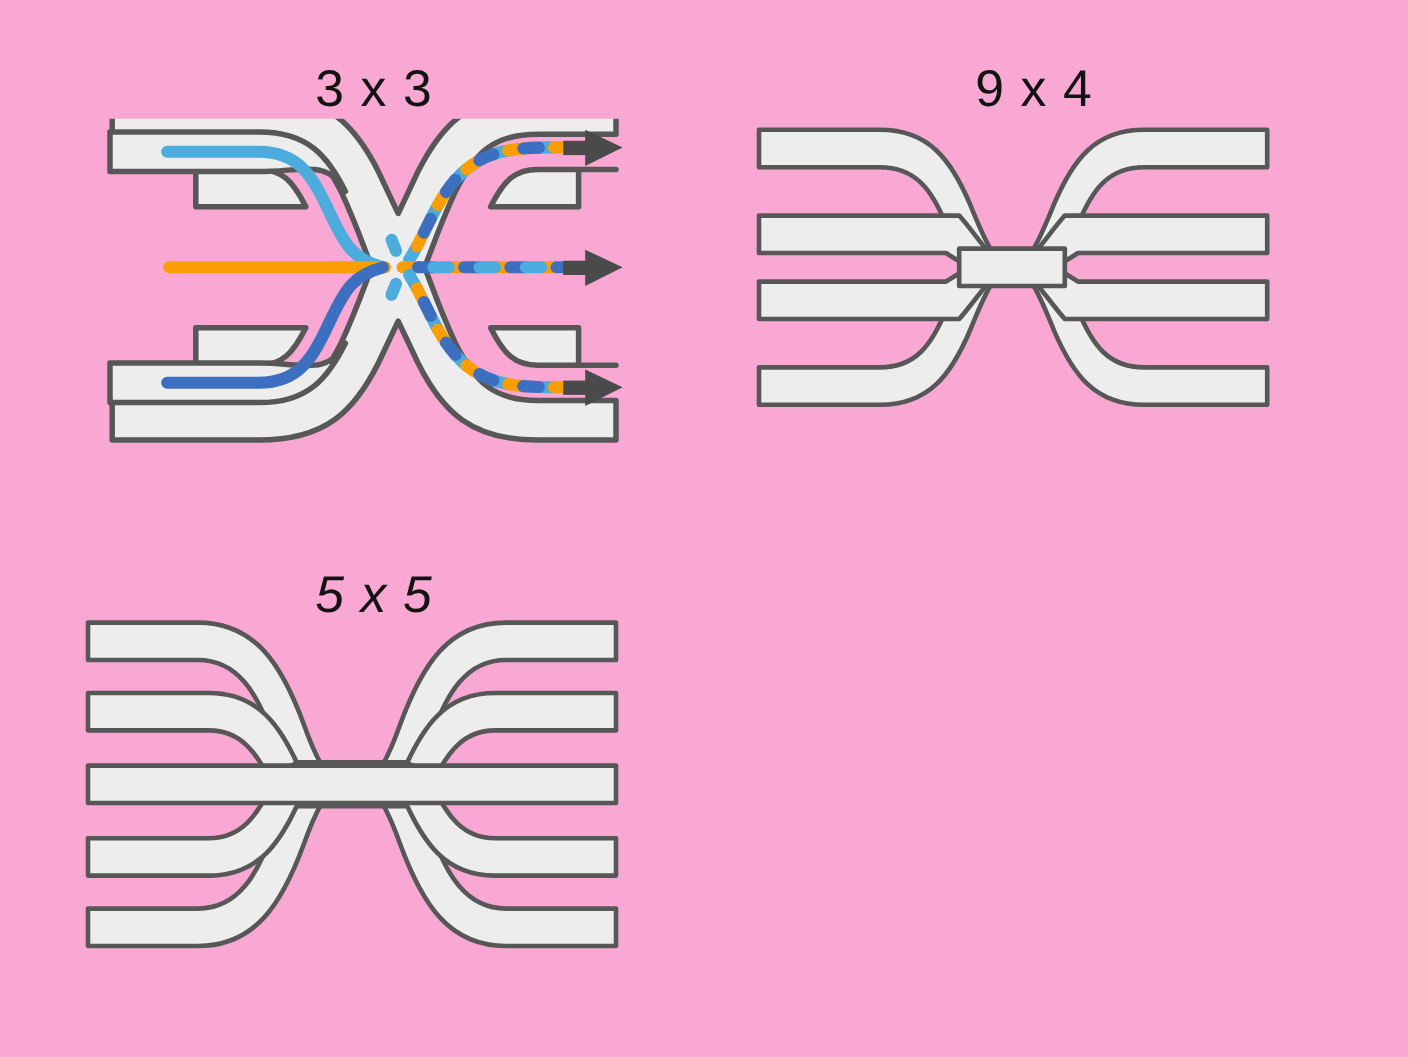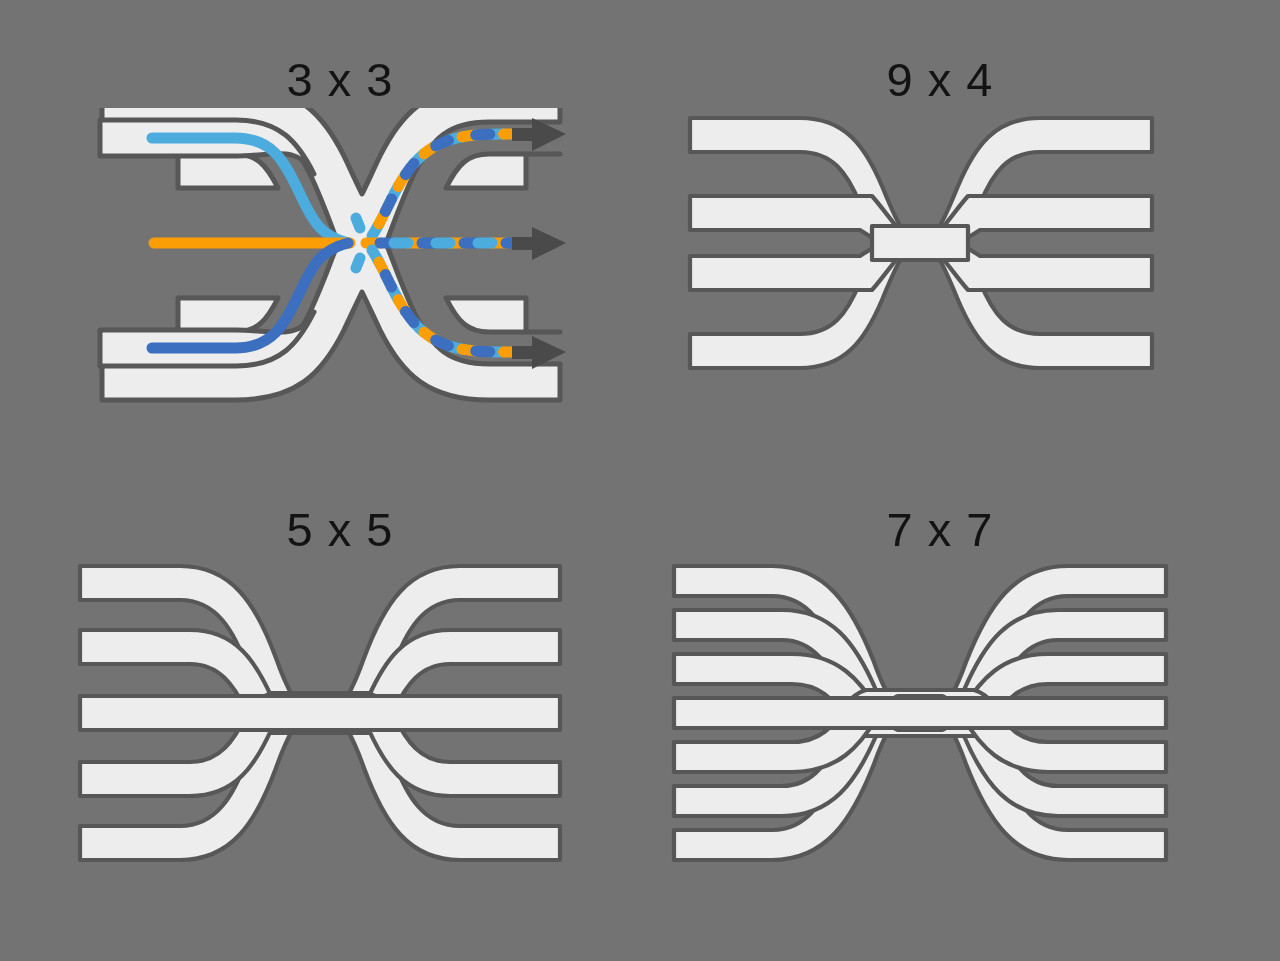--- a/index.html
+++ b/index.html
@@ -11,21 +11,21 @@
   body {
     width: 1280px;
     height: 961px;
     font-family: "Liberation Sans", sans-serif;
     overflow: hidden;
   }
   #figure {
     position: relative;
     width: 1280px;
     height: 961px;
-    background: #737373;
+    background: #f9a8d4;
   }
   .panel {
     position: absolute;
   }
   .panel-title {
     position: absolute;
     width: 100%;
     text-align: center;
     font-family: "Liberation Sans", sans-serif;
     font-size: 47px;
@@ -223,21 +223,21 @@
                  L 226 134
                  C 220 136 212 140 200 148
                  L 30 148 Z"></path>
 
         <path class="wg-body-thin" d="M 212 118 L 308 118 L 308 152 L 212 152 Z"></path>
       </svg>
     </div>
   </div>
 
   <div class="panel" style="left:60px; top:480px; width:560px; height:420px;">
-    <div class="panel-title" style="top:26px;">5 x 5</div>
+    <div class="panel-title" style="top:36px;font-style:italic;">5 x 5</div>
     <div class="panel-canvas" style="top:78px;">
       <svg width="520" height="330" viewBox="0 0 520 330">
 
         <path class="wg-body-thin" d="M 20 8 L 120 8 C 172 8 196 46 216 100 C 228 134 238 150 248 157
                  L 272 157 C 282 150 292 134 304 100 C 324 46 348 8 400 8
                  L 500 8 L 500 42 L 400 42 C 364 42 346 72 332 112
                  C 318 152 308 166 296 172 L 224 172 C 212 166 202 152 188 112
                  C 174 72 156 42 120 42 L 20 42 Z"></path>
         <path class="wg-body-thin" d="M 20 302 L 120 302 C 172 302 196 264 216 210 C 228 176 238 160 248 153
                  L 272 153 C 282 160 292 176 304 210 C 324 264 348 302 400 302
@@ -254,56 +254,14 @@
                  L 284 142 C 292 146 300 154 308 170 C 324 206 344 238 390 238
                  L 500 238 L 500 204 L 390 204 C 360 204 346 182 334 158
                  C 326 144 318 138 308 135 L 212 135 C 202 138 194 144 186 158
                  C 174 182 160 204 130 204 L 20 204 Z"></path>
 
         <path class="wg-body-thin" d="M 20 138 L 500 138 L 500 172 L 20 172 Z"></path>
       </svg>
     </div>
   </div>
 
-  <div class="panel" style="left:660px; top:480px; width:560px; height:420px;">
-    <div class="panel-title" style="top:26px;">7 x 7</div>
-    <div class="panel-canvas" style="top:78px;">
-      <svg width="520" height="330" viewBox="0 0 520 330">
-
-        <path class="wg-body-thin" d="M 14 8 L 112 8 C 166 8 192 48 214 104 C 226 138 236 152 246 158
-                 L 274 158 C 284 152 294 138 306 104 C 328 48 354 8 408 8
-                 L 506 8 L 506 38 L 408 38 C 372 38 354 68 340 110
-                 C 326 152 314 164 302 170 L 218 170 C 206 164 194 152 180 110
-                 C 166 68 148 38 112 38 L 14 38 Z"></path>
-        <path class="wg-body-thin" d="M 14 302 L 112 302 C 166 302 192 262 214 206 C 226 172 236 158 246 152
-                 L 274 152 C 284 158 294 172 306 206 C 328 262 354 302 408 302
-                 L 506 302 L 506 272 L 408 272 C 372 272 354 242 340 200
-                 C 326 158 314 146 302 140 L 218 140 C 206 146 194 158 180 200
-                 C 166 242 148 272 112 272 L 14 272 Z"></path>
-
-        <path class="wg-body-thin" d="M 14 52 L 122 52 C 172 52 196 86 216 132 C 226 152 234 160 242 164
-                 L 278 164 C 286 160 294 152 304 132 C 324 86 348 52 398 52
-                 L 506 52 L 506 82 L 398 82 C 366 82 350 108 338 140
-                 C 328 162 318 170 308 173 L 212 173 C 202 170 192 162 182 140
-                 C 170 108 154 82 122 82 L 14 82 Z"></path>
-        <path class="wg-body-thin" d="M 14 258 L 122 258 C 172 258 196 224 216 178 C 226 158 234 150 242 146
-                 L 278 146 C 286 150 294 158 304 178 C 324 224 348 258 398 258
-                 L 506 258 L 506 228 L 398 228 C 366 228 350 202 338 170
-                 C 328 148 318 140 308 137 L 212 137 C 202 140 192 148 182 170
-                 C 170 202 154 228 122 228 L 14 228 Z"></path>
-
-        <path class="wg-body-thin" d="M 14 96 L 132 96 C 178 96 200 122 218 152 C 226 164 232 170 238 172
-                 L 282 172 C 288 170 294 164 302 152 C 320 122 342 96 388 96
-                 L 506 96 L 506 126 L 388 126 C 360 126 346 142 336 160
-                 C 330 170 322 176 314 178 L 206 178 C 198 176 190 170 184 160
-                 C 174 142 160 126 132 126 L 14 126 Z"></path>
-        <path class="wg-body-thin" d="M 14 214 L 132 214 C 178 214 200 188 218 158 C 226 146 232 140 238 138
-                 L 282 138 C 288 140 294 146 302 158 C 320 188 342 214 388 214
-                 L 506 214 L 506 184 L 388 184 C 360 184 346 168 336 150
-                 C 330 140 322 134 314 132 L 206 132 C 198 134 190 140 184 150
-                 C 174 168 160 184 132 184 L 14 184 Z"></path>
-
-        <path class="wg-body-thin" d="M 14 140 L 506 140 L 506 170 L 14 170 Z"></path>
-      </svg>
-    </div>
-  </div>
 
 </div>
 
 </body></html>

